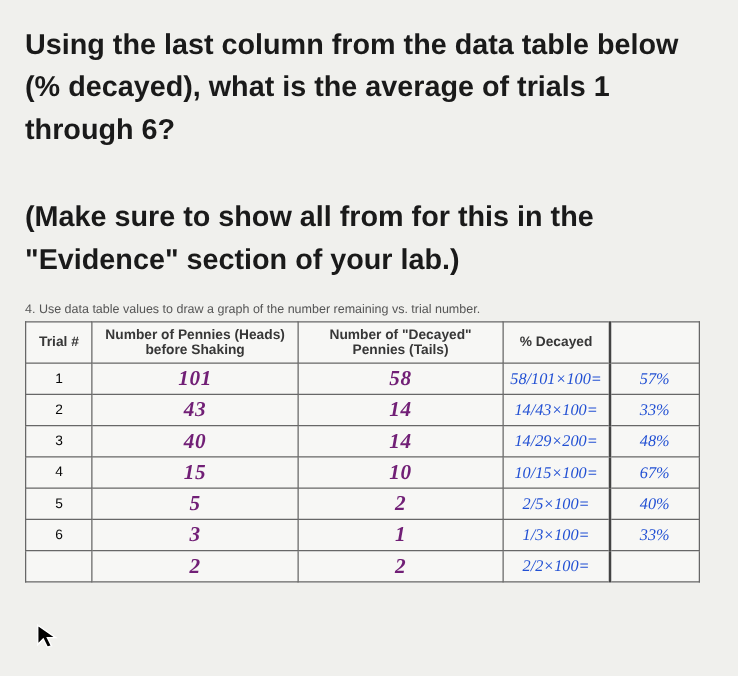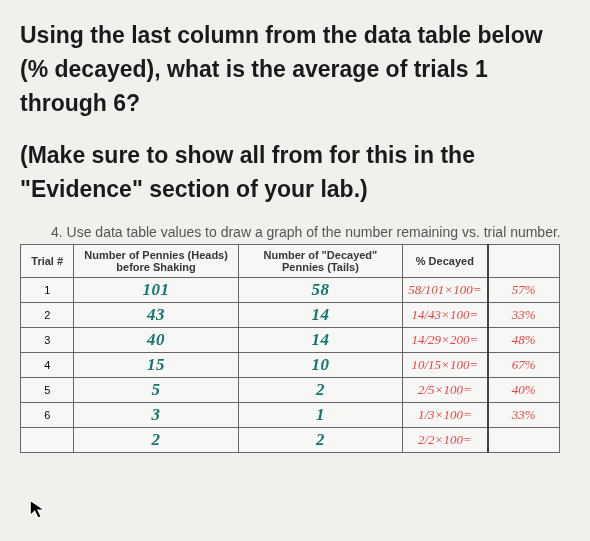--- a/index.html
+++ b/index.html
@@ -9,35 +9,34 @@
       background: #f0f0ed;
       font-family: Arial, Helvetica, sans-serif;
       padding: 18px 20px;
       overflow: hidden;
     }
     .question {
       font-size: 23px;
       font-weight: bold;
       color: #1a1a1a;
       line-height: 1.48;
-      margin-bottom: 18px;
+      margin-bottom: 36px;
     }
     .instruction {
       font-size: 23px;
       font-weight: bold;
       color: #1a1a1a;
       line-height: 1.48;
       margin-bottom: 18px;
     }
     .caption {
-      font-size: 14px;
+      font-size: 10px;
       color: #555;
       margin-bottom: 4px;
       filter: blur(0.6px);
-      margin-left: 31px;
     }
     table {
       border-collapse: collapse;
       width: 540px;
       background: #fdfdfb;
       filter: blur(0.4px) contrast(0.95);
     }
     th, td {
       border: 1.5px solid #666;
       padding: 2px 4px;
@@ -55,28 +54,28 @@
     }
     .col-trial { width: 52px; }
     .col-before { width: 160px; }
     .col-decayed { width: 160px; }
     .col-pct { width: 70px; }
     .col-extra { width: 70px; border-left: 2px solid #404040; margin-left: 30px; }
     .hand {
       font-family: "Comic Sans MS", "Bradley Hand", cursive;
       font-size: 17px;
       font-weight: bold;
-      color: #0f766e;
+      color: #701a75;
       font-style: italic;
       letter-spacing: 0.5px;
     }
     .hand-sm {
       font-family: "Comic Sans MS", "Bradley Hand", cursive;
       font-size: 13px;
-      color: #ef4444;
+      color: #1d4ed8;
       font-style: italic;
       white-space: nowrap;
     }
     .cursor {
       position: absolute;
       left: 28px;
       top: 498px;
       pointer-events: none;
     }
     .cursor svg { width: 22px; height: 22px; }

